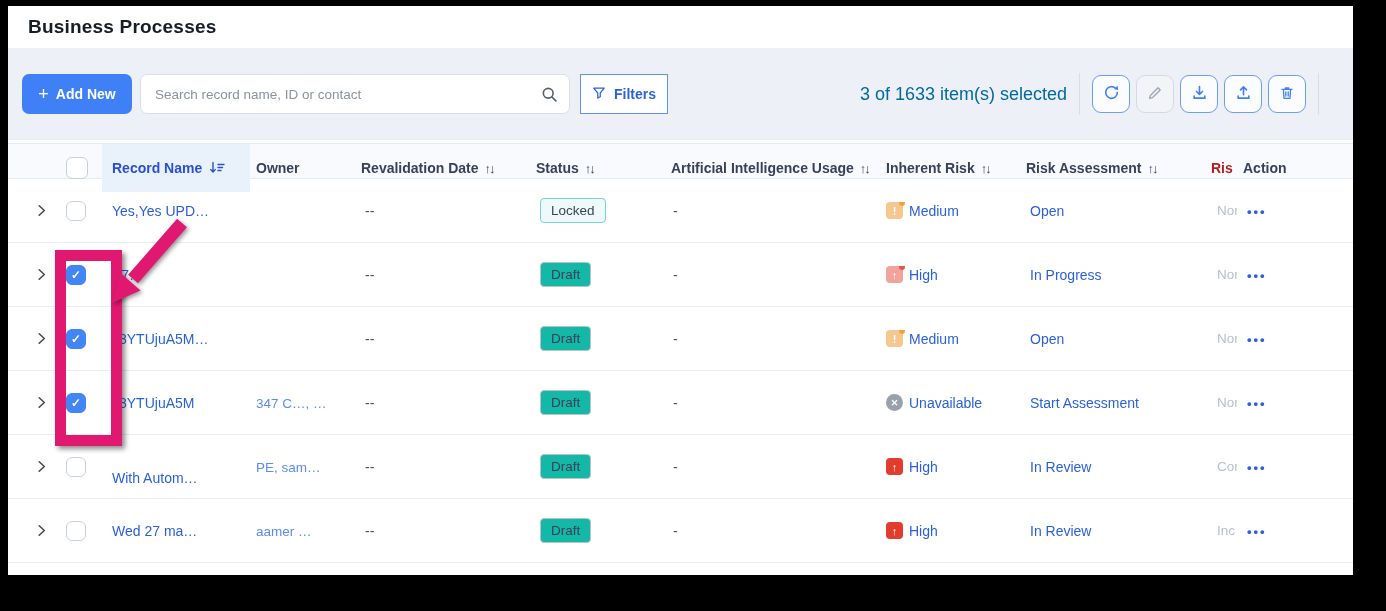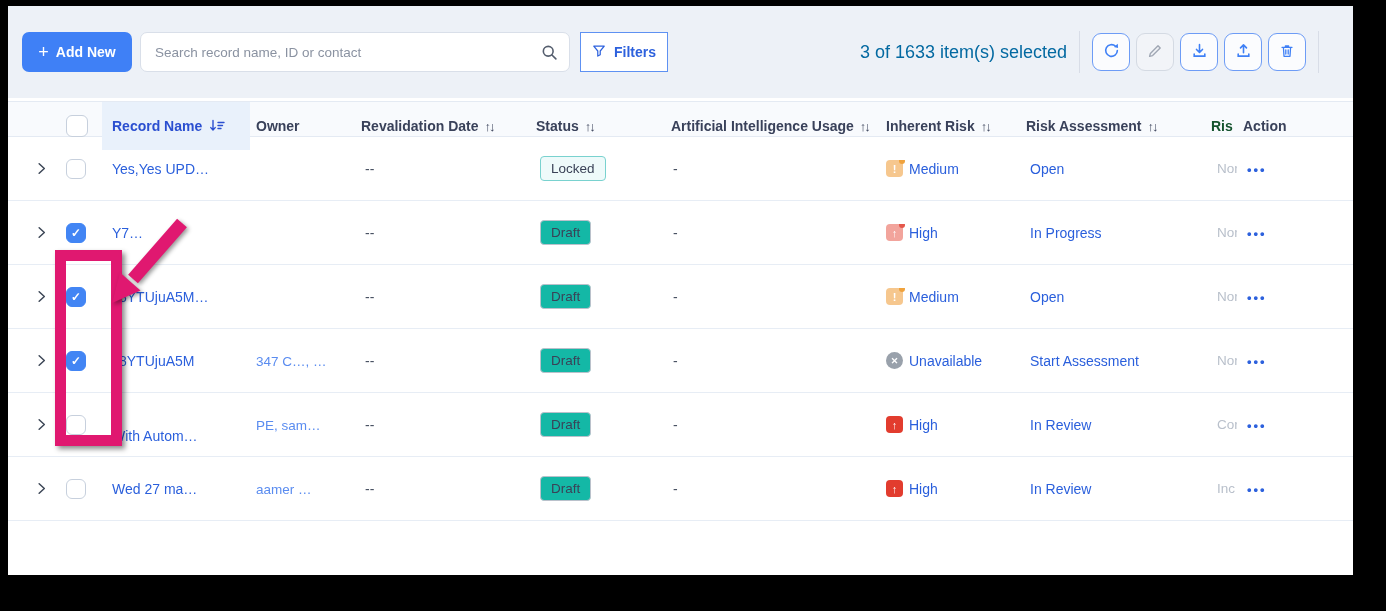--- a/index.html
+++ b/index.html
@@ -55,20 +55,23 @@
 
   
   .anno-rect { position:absolute; left:47px; top:244px; width:67px; height:196px; border:11px solid #e01870; box-shadow:3px 3px 5px rgba(0,0,0,.45); z-index:20; pointer-events:none; }
   .anno-arrow { position:absolute; left:95px; top:205px; z-index:21; pointer-events:none; filter:drop-shadow(2px 2px 2px rgba(0,0,0,.4)); }
 </style>
 </head>
 <body>
 
 <div class="screen">
 
+  <div class="titlebar">
+    <h1>Business Processes</h1>
+  </div>
 
   <div class="toolbar">
     <button class="btn-primary">
       <span class="plus">+</span>
       <span>Add New</span>
     </button>
     <div class="searchbox">
       <input type="text" placeholder="Search record name, ID or contact" style="">
       <span class="s-icon">
         <svg width="17" height="17" viewBox="0 0 16 16">
@@ -151,21 +154,21 @@
       </div>
       <div class="th">
         <span>Inherent Risk</span>
         <span class="updown">↑↓</span>
       </div>
       <div class="th">
         <span>Risk Assessment</span>
         <span class="updown">↑↓</span>
       </div>
       <div class="th">
-        <span style="color: #14532d;">Ris</span>
+        <span style="color: #b91c1c;">Ris</span>
       </div>
       <div class="th">
         <span>Action</span>
       </div>
     </div>
   <div id="tbody">
       <div class="trow tgrid">
         <div class="cell">
           <span class="chev">
             <svg width="15" height="15" viewBox="0 0 16 16">

